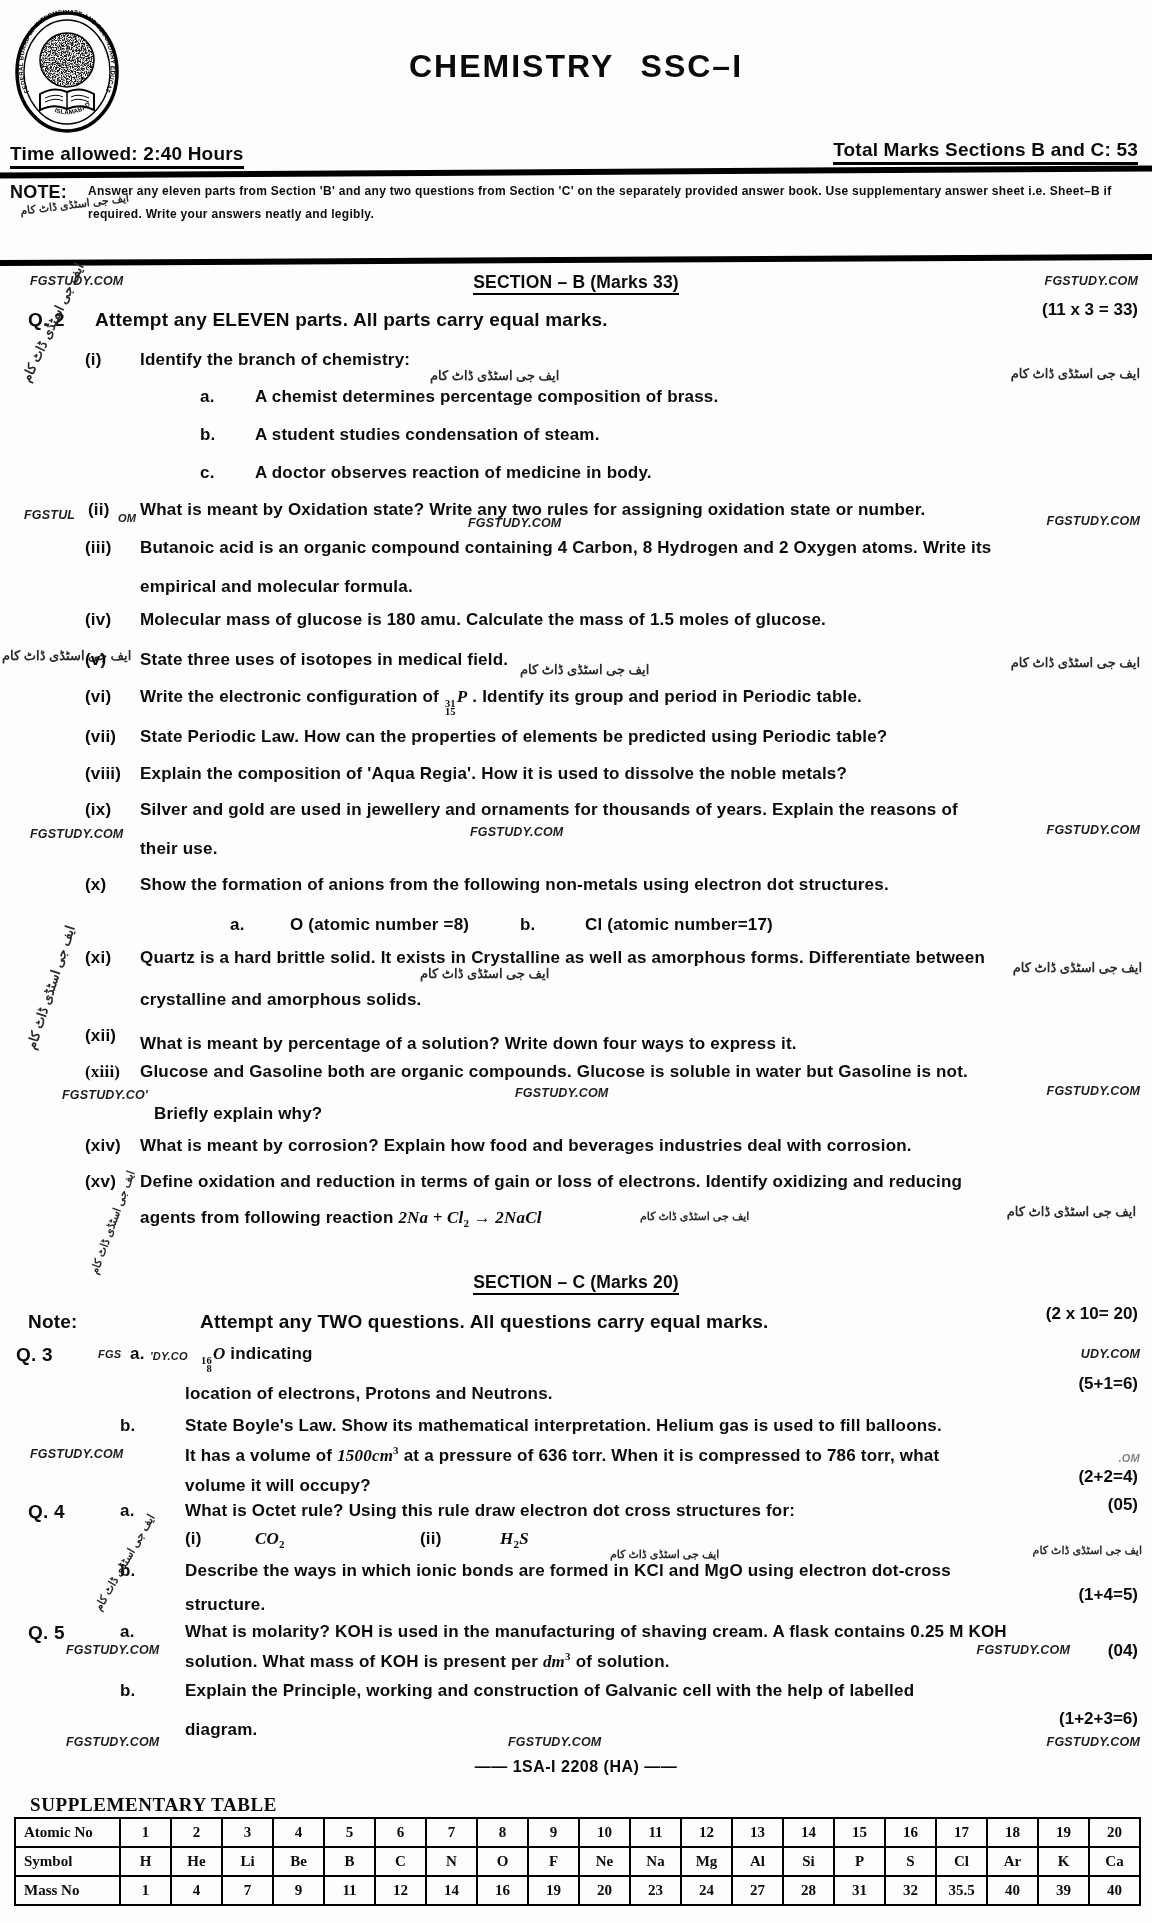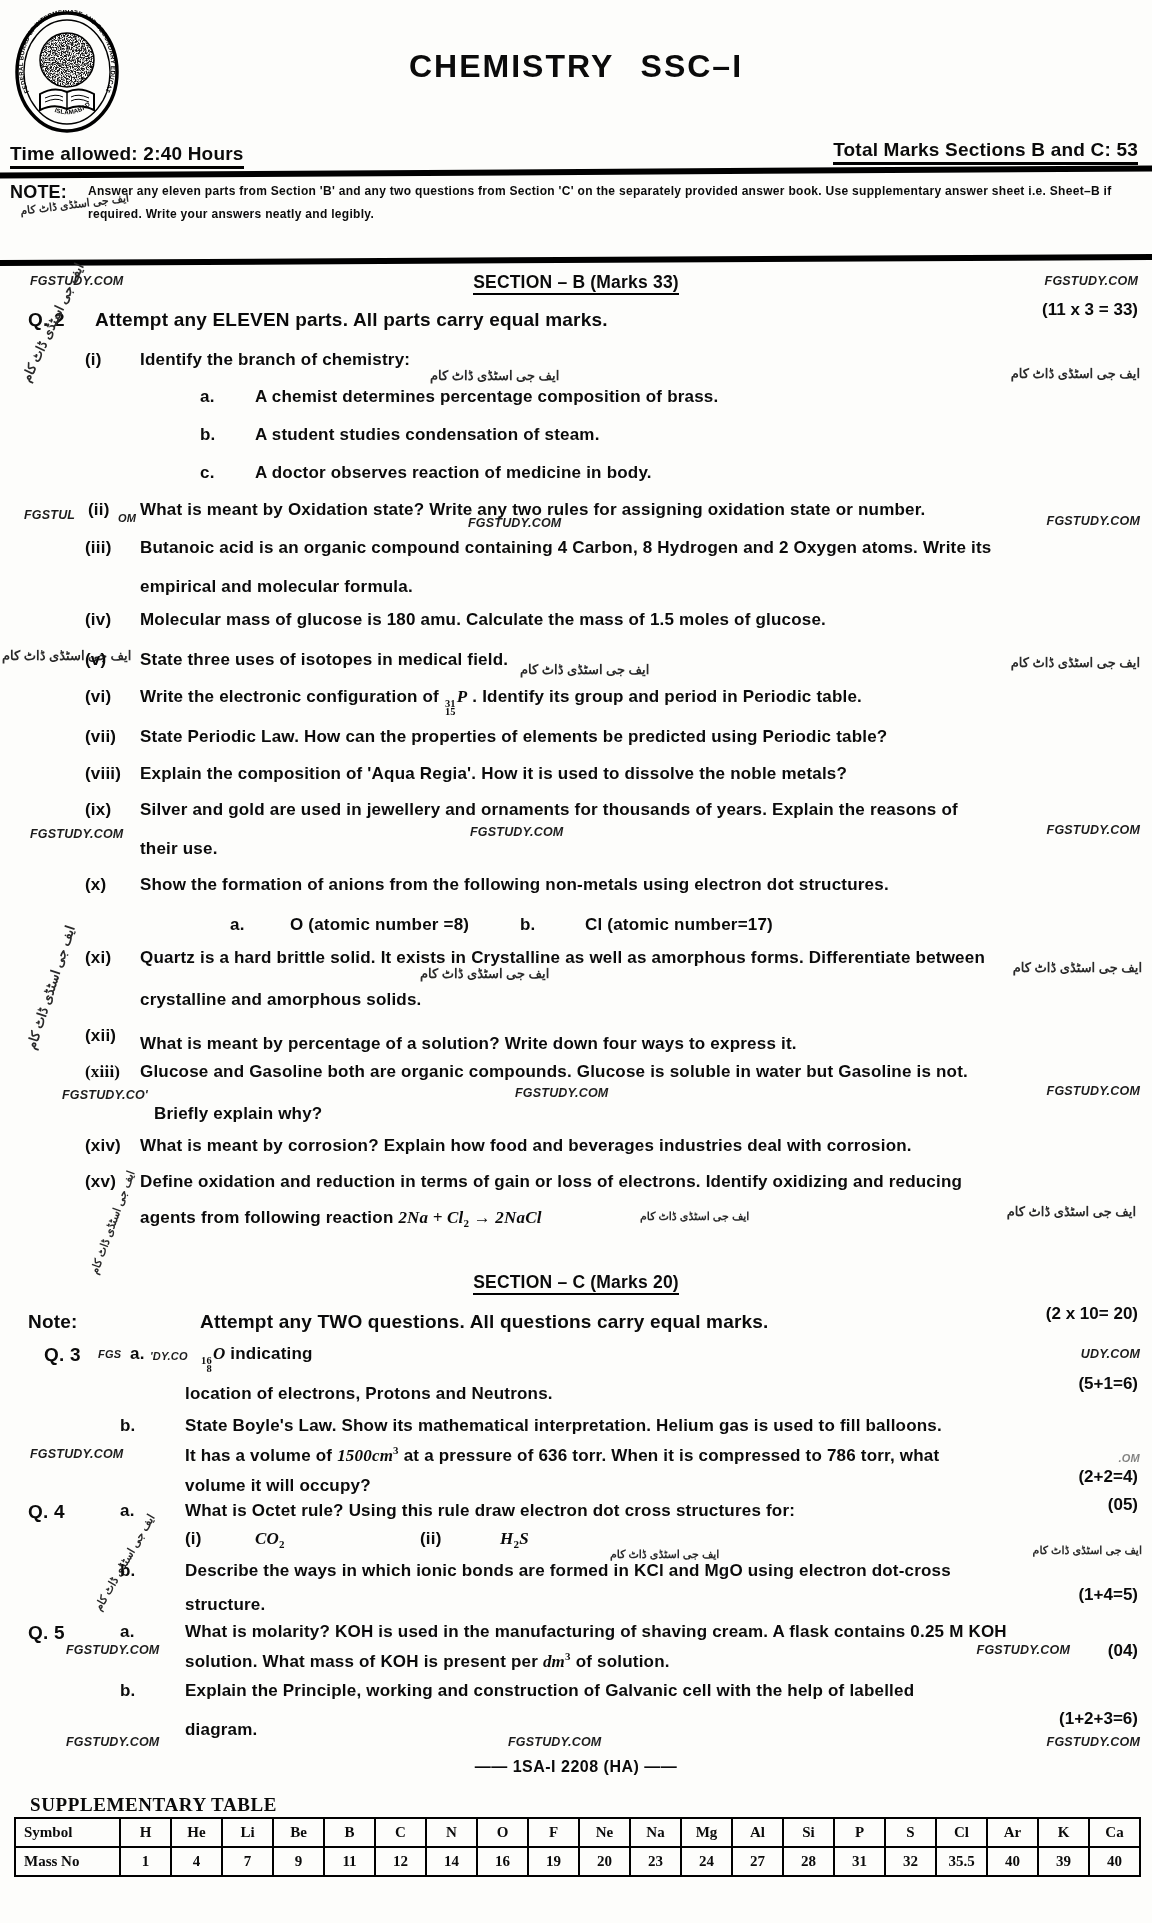--- a/index.html
+++ b/index.html
@@ -181,21 +181,21 @@
     <div class="urdu" style="right:16px; top:1204px; left:auto;">ایف جی اسٹڈی ڈاٹ کام</div>
   </div>
 
   <div>
     <div class="t heading center" style="top:1272px;"><span class="ul2">SECTION – C (Marks 20)</span></div>
 
     <div class="marks" style="top:1304px;">(2 x 10= 20)</div>
     <div class="t big" style="left:28px; top:1311px;">Note:</div>
     <div class="t big" style="left:200px; top:1311px;">Attempt any TWO questions. All questions carry equal marks.</div>
 
-    <div class="t big" style="left:44px; top:1344px;">Q. 3</div>
+    <div class="t big" style="left:16px; top:1344px;">Q. 3</div>
     <div class="wm small" style="left:98px; top:1348px;">FGS</div>
     <div class="t" style="left:130px; top:1344px;">a.</div>
     <div class="wm small" style="left:150px; top:1350px;">'DY.CO</div>
     <div class="t" style="left:200px; top:1344px;"><span class="prescript">
           <span>16</span>
           <span>8</span>
         </span><span class="math">O</span><span> indicating</span></div>
     <div class="wm" style="right:12px; top:1347px; left:auto;">UDY.COM</div>
     <div class="marks" style="top:1374px;">(5+1=6)</div>
     <div class="t" style="left:185px; top:1384px;">location of electrons, Protons and Neutrons.</div>
@@ -242,20 +242,43 @@
     <div class="wm" style="left:508px; top:1735px;">FGSTUDY.COM</div>
     <div class="wm" style="right:12px; top:1735px; left:auto;">FGSTUDY.COM</div>
   </div>
 
   <div class="t center footer-code" style="top:1758px;">—— 1SA-I 2208 (HA) ——</div>
 
   <div>
     <div class="t supp-heading" style="left:30px; top:1794px;">SUPPLEMENTARY TABLE</div>
     <table class="supp-table">
       <tbody>
+          <tr>
+            <td class="rowlabel">Atomic No</td>
+            <td>1</td>
+            <td>2</td>
+            <td>3</td>
+            <td>4</td>
+            <td>5</td>
+            <td>6</td>
+            <td>7</td>
+            <td>8</td>
+            <td>9</td>
+            <td>10</td>
+            <td>11</td>
+            <td>12</td>
+            <td>13</td>
+            <td>14</td>
+            <td>15</td>
+            <td>16</td>
+            <td>17</td>
+            <td>18</td>
+            <td>19</td>
+            <td>20</td>
+          </tr>
           <tr>
             <td class="rowlabel">Symbol</td>
             <td>H</td>
             <td>He</td>
             <td>Li</td>
             <td>Be</td>
             <td>B</td>
             <td>C</td>
             <td>N</td>
             <td>O</td>

